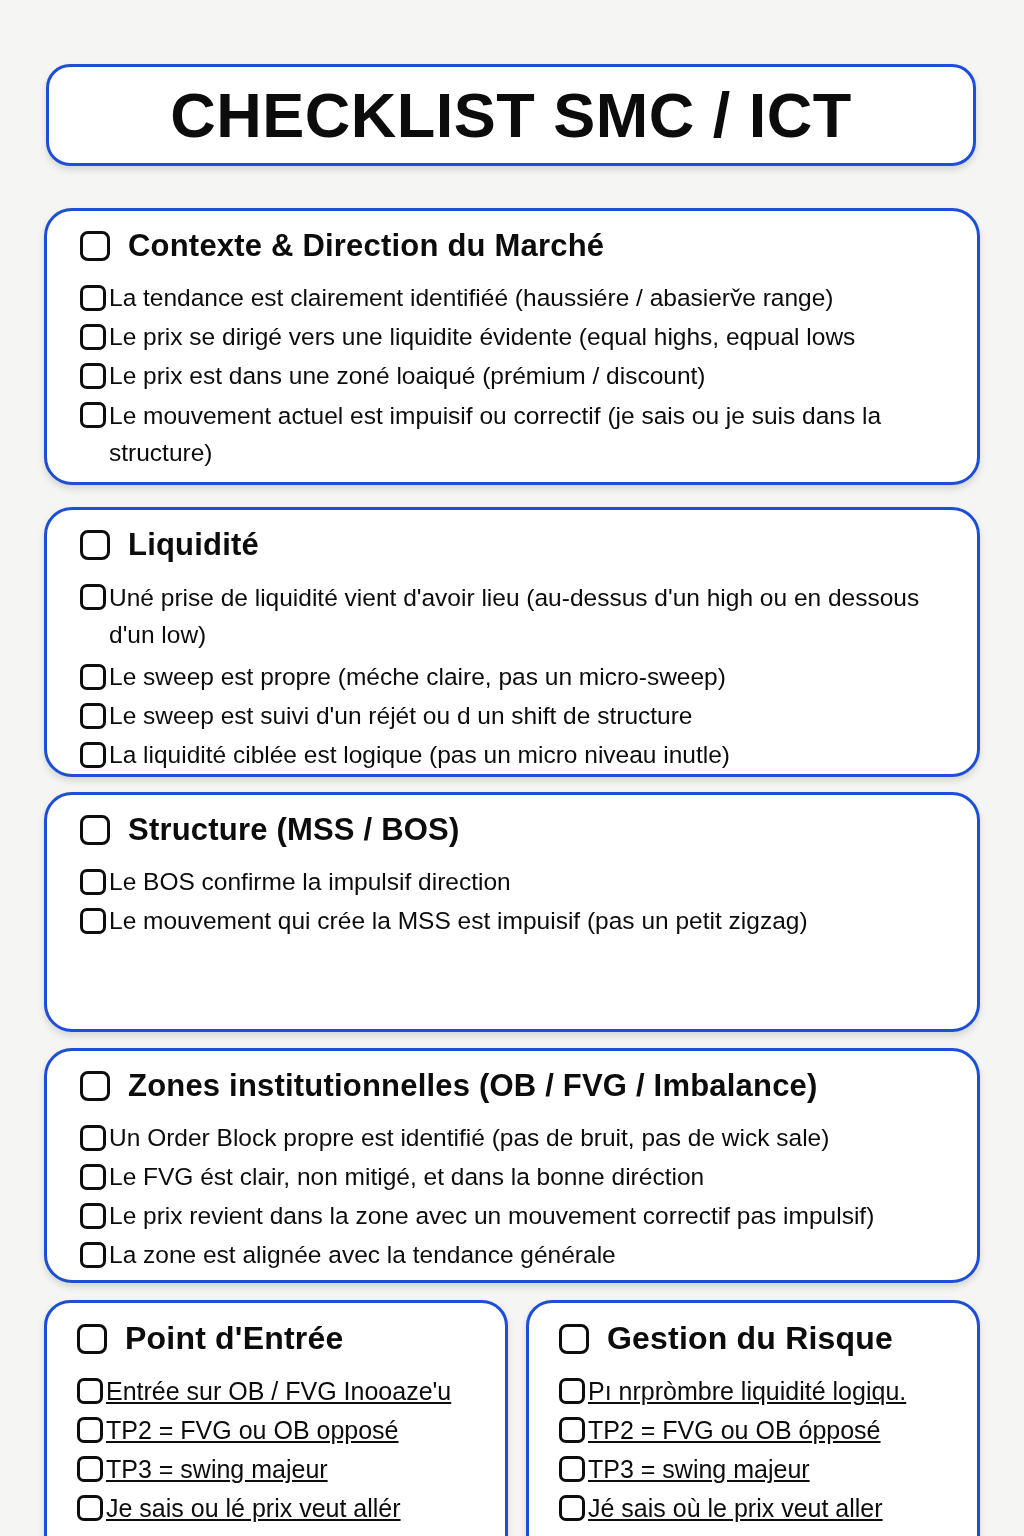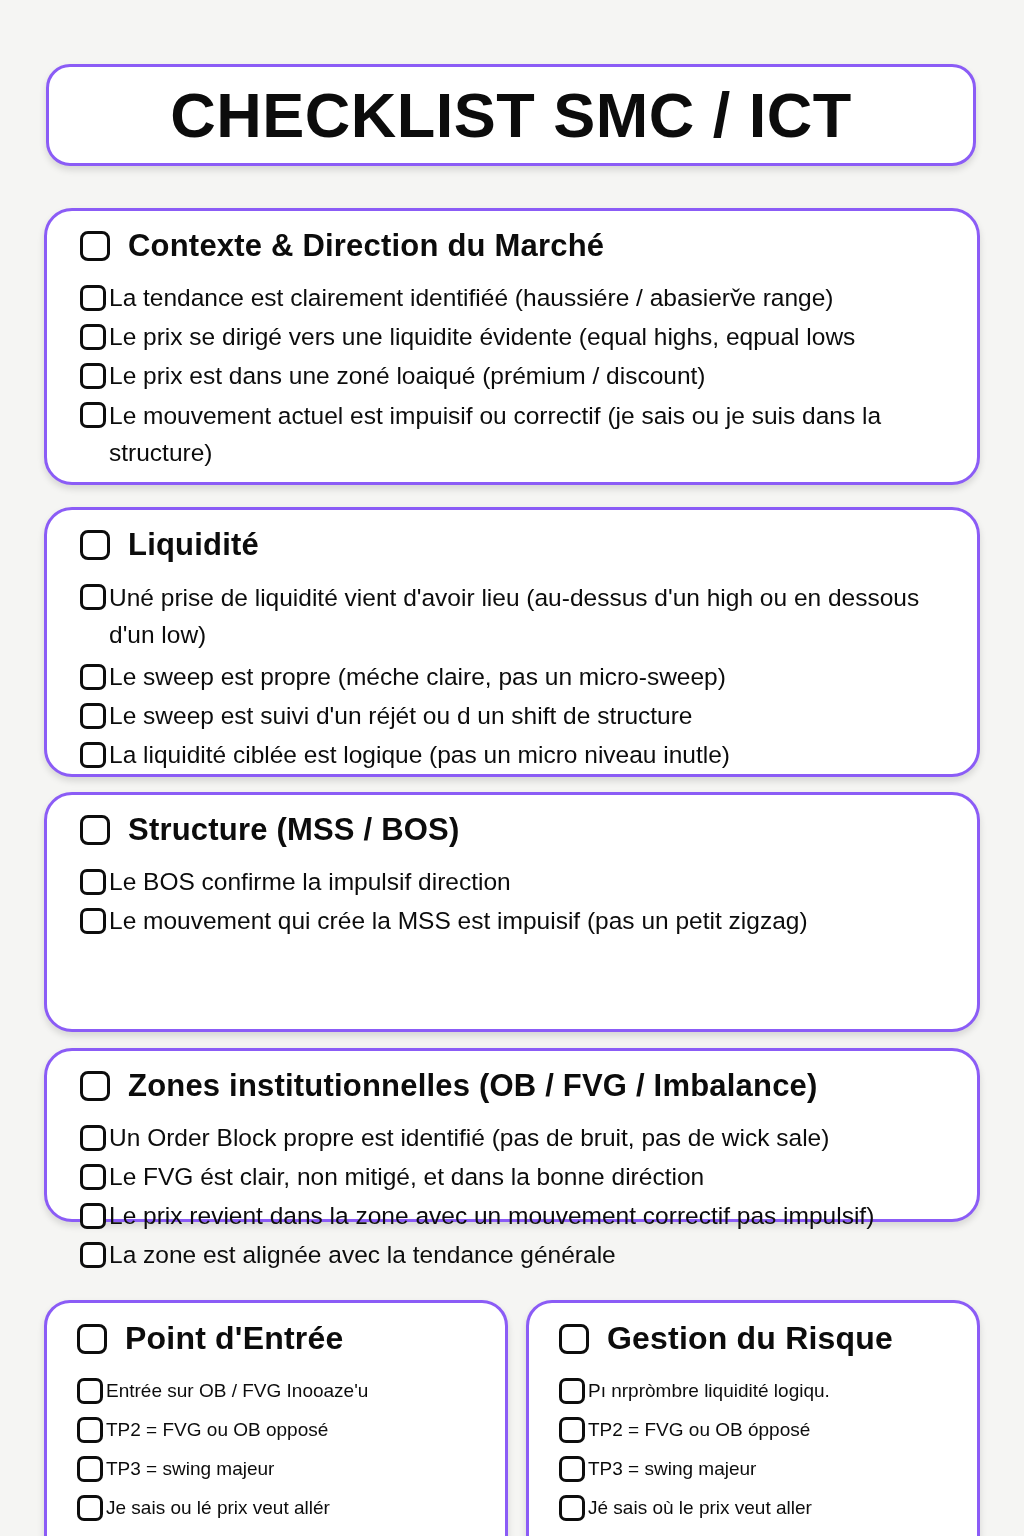--- a/index.html
+++ b/index.html
@@ -13,21 +13,21 @@
     overflow: hidden;
     background: #f5f5f3;
     color: #0c0c0c;
     font-family: "Liberation Sans", sans-serif;
     -webkit-font-smoothing: antialiased;
   }
   .card {
     position: absolute;
     box-sizing: border-box;
     background: #ffffff;
-    border: 3px solid #8b5cf6;
+    border: 3px solid #1d4ed8;
     border-radius: 26px;
     box-shadow: 0 4px 7px rgba(0,0,0,0.13);
   }
   
   #title-card {
     left: 46px; top: 64px; width: 930px; height: 102px;
     display: flex; align-items: center; justify-content: center;
     border-radius: 24px;
   }
   #title-card h1 {
@@ -35,21 +35,21 @@
     font-size: 63px;
     font-weight: bold;
     letter-spacing: 0.5px;
     white-space: nowrap;
   }
   
   .sec { padding: 17px 16px 0 33px; border-radius: 28px; }
   #sec-context   { left: 44px; top: 208px;  width: 936px; height: 277px; }
   #sec-liquidity { left: 44px; top: 507px;  width: 936px; height: 270px; }
   #sec-structure { left: 44px; top: 792px;  width: 936px; height: 240px; }
-  #sec-zones     { left: 44px; top: 1048px; width: 936px; height: 174px; }
+  #sec-zones     { left: 44px; top: 1048px; width: 936px; height: 235px; }
   #card-entry    { left: 44px;  top: 1300px; width: 464px; height: 330px; }
   #card-risk     { left: 526px; top: 1300px; width: 454px; height: 330px; }
 
   .sec-header {
     display: flex; align-items: center; gap: 18px;
     margin-bottom: 19px;
   }
   .sec-title {
     margin: 0;
     font-size: 31px;
@@ -82,21 +82,21 @@
     flex: 1;
   }
   .item-text.wrap {
     white-space: normal;
     line-height: 37px;
     margin-top: -3px;
   }
   
   .bcard { padding: 17px 12px 0 30px; border-radius: 26px; }
   .bcard .sec-title { font-size: 32px; }
-  .bcard .item-text { font-size: 19px; }
+  .bcard .item-text { font-size: 25px; text-decoration: underline; }
 </style>
 </head>
 <body>
 
 <header id="title-card" class="card">
   <h1>CHECKLIST SMC / ICT</h1>
 </header>
 
 <section id="sec-context" class="card sec">
   <div class="sec-header">

